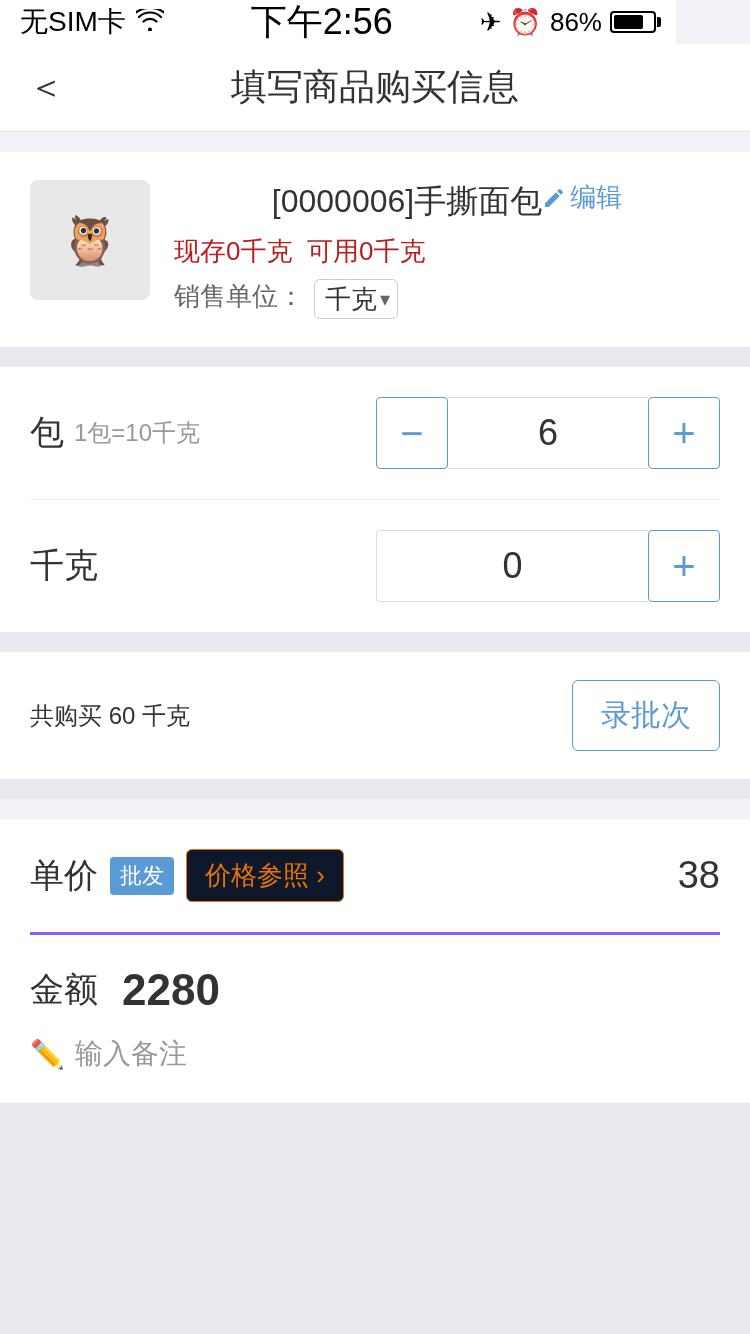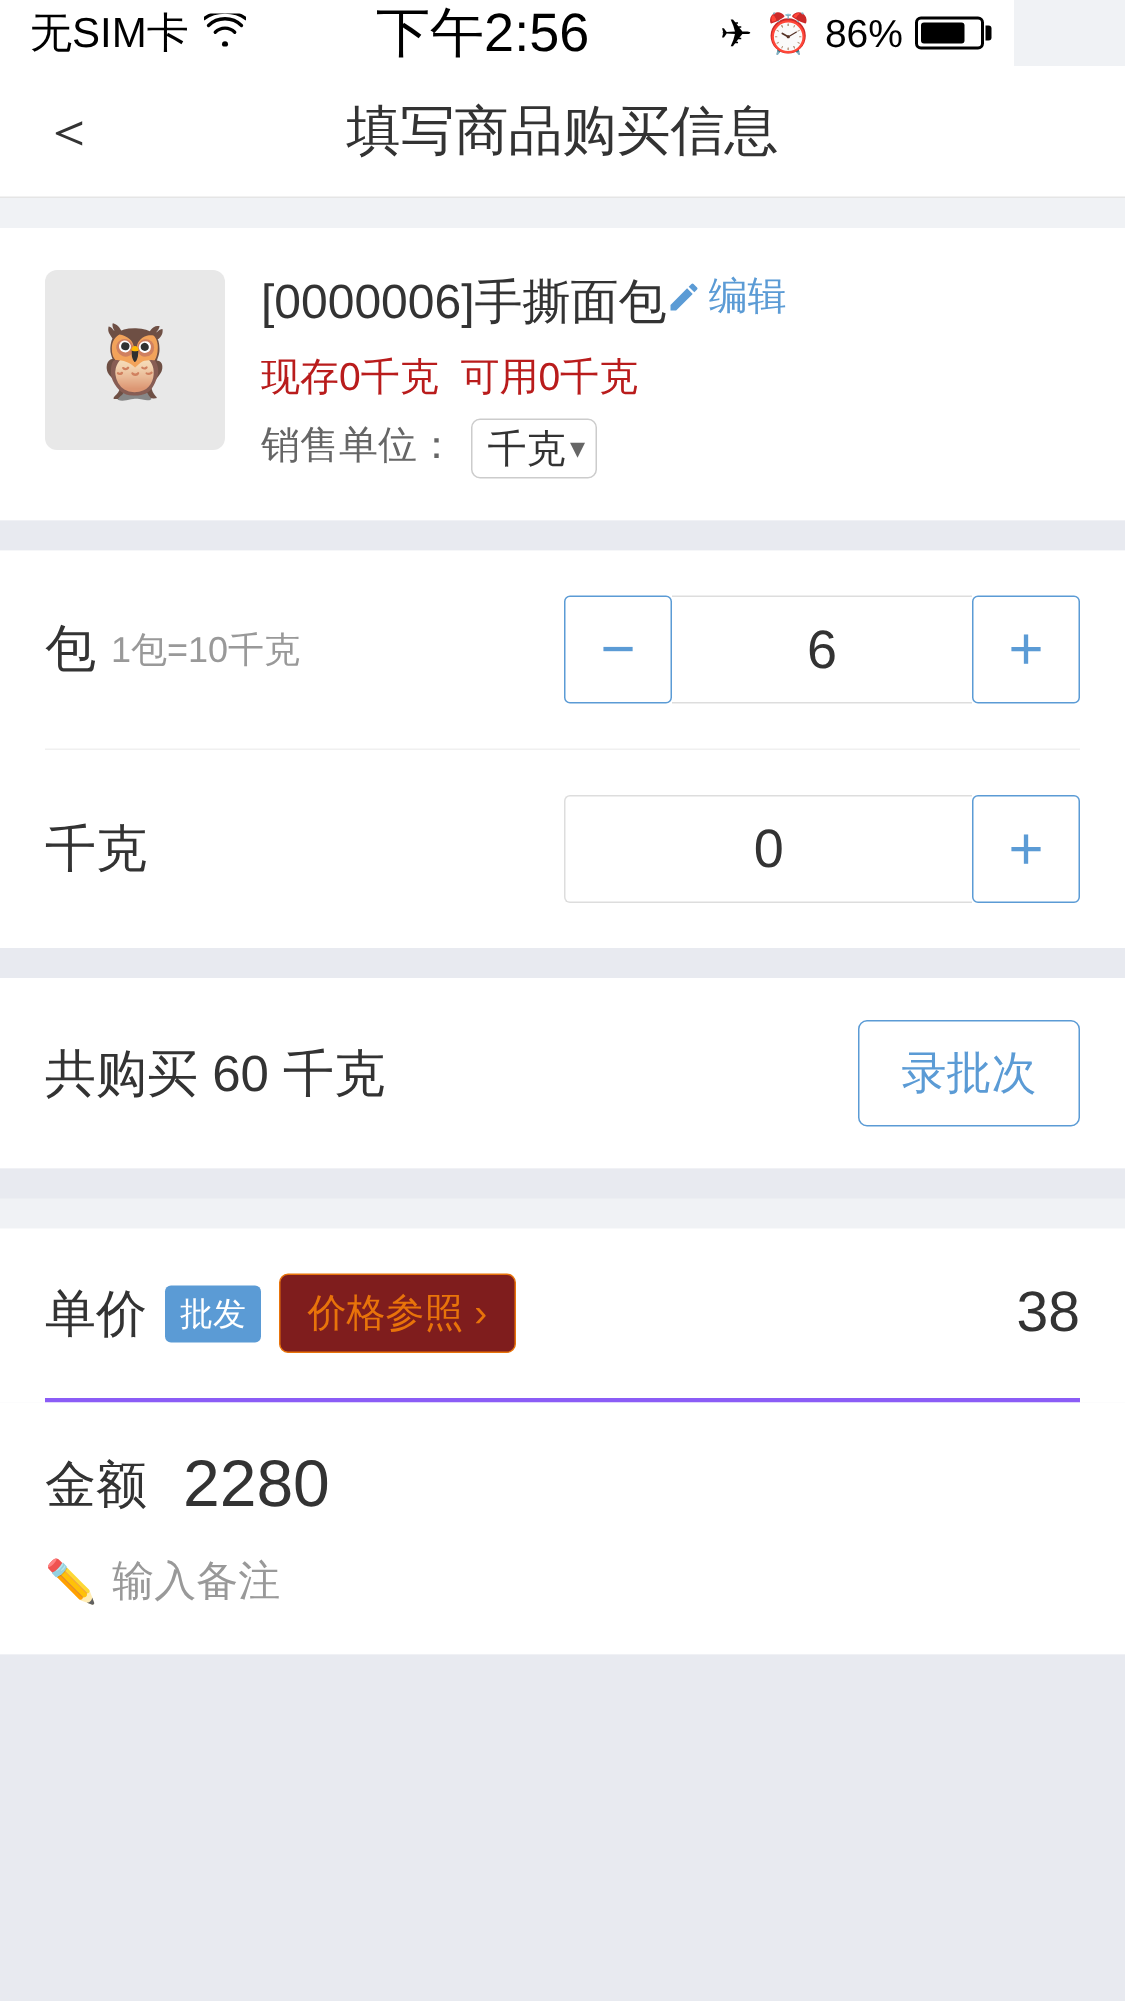--- a/index.html
+++ b/index.html
@@ -96,21 +96,21 @@
       font-size: 28px;
     }
     .product-owl {
       font-size: 48px;
       color: #5a8fa8;
     }
     .product-info { flex: 1; }
     .product-name-row {
       display: flex;
       align-items: flex-start;
-      justify-content: flex-start;
+      justify-content: center;
     }
     .product-name {
       font-size: 32px;
       color: #333;
       font-weight: 500;
     }
     .edit-btn {
       font-size: 26px;
       color: #5b9bd5;
       display: flex;
@@ -233,21 +233,21 @@
 
     
     .summary-section {
       background: #fff;
       padding: 28px 30px;
       display: flex;
       align-items: center;
       justify-content: space-between;
     }
     .summary-text {
-      font-size: 34px;
+      font-size: 24px;
       color: #333;
     }
     .record-batch-btn {
       border: 1px solid #5b9bd5;
       color: #5b9bd5;
       background: #fff;
       padding: 14px 28px;
       border-radius: 6px;
       font-size: 30px;
       cursor: pointer;
@@ -276,21 +276,21 @@
     .price-tag {
       background: #5b9bd5;
       color: #fff;
       font-size: 22px;
       padding: 4px 10px;
       border-radius: 4px;
     }
     .price-ref-btn {
       border: 1.5px solid #e8730a;
       color: #e8730a;
-      background: #7f1d1d;
+      background: #0f172a;
       padding: 8px 18px;
       border-radius: 6px;
       font-size: 26px;
       display: flex;
       align-items: center;
       gap: 4px;
       cursor: pointer;
     }
     .price-value {
       font-size: 38px;
@@ -307,21 +307,21 @@
       align-items: center;
       gap: 24px;
     }
     .amount-label {
       font-size: 34px;
       color: #333;
     }
     .amount-value {
       font-size: 44px;
       color: #333;
-      font-weight: 400;
+      font-weight: 700;
     }
     .note-row {
       display: flex;
       align-items: center;
       gap: 10px;
       padding: 20px 0 30px 0;
       color: #999;
       font-size: 28px;
     }
     .pencil-icon { font-size: 28px; color: #999; }

